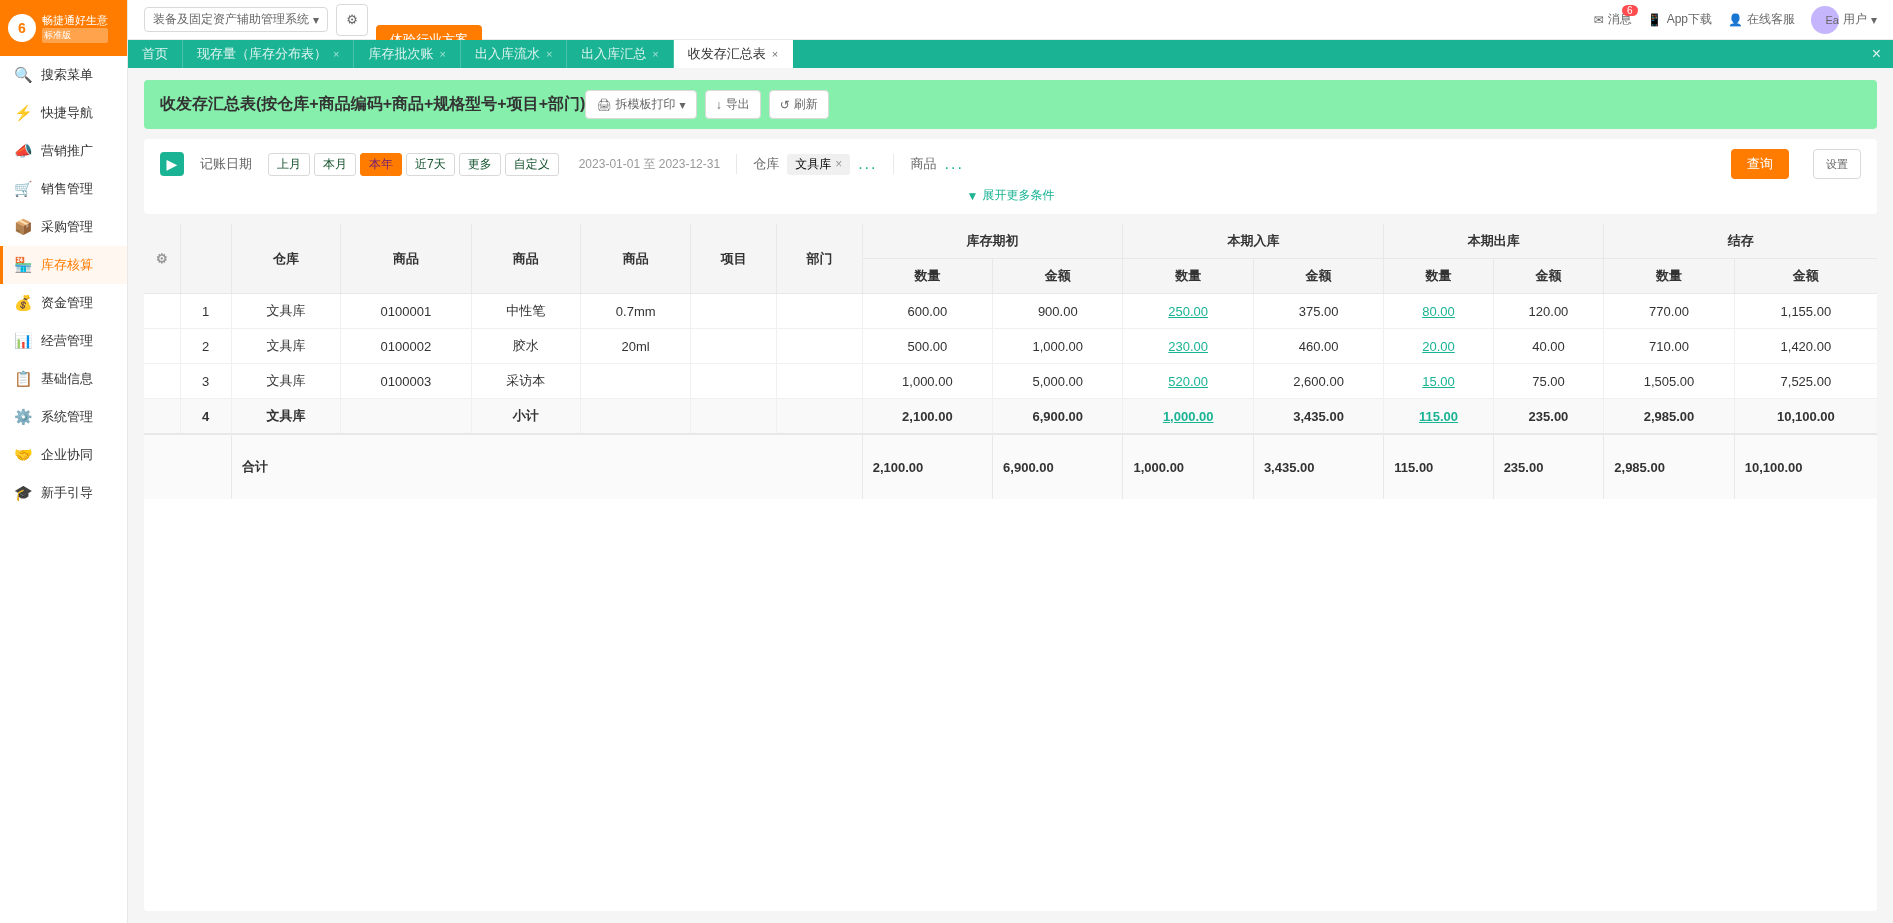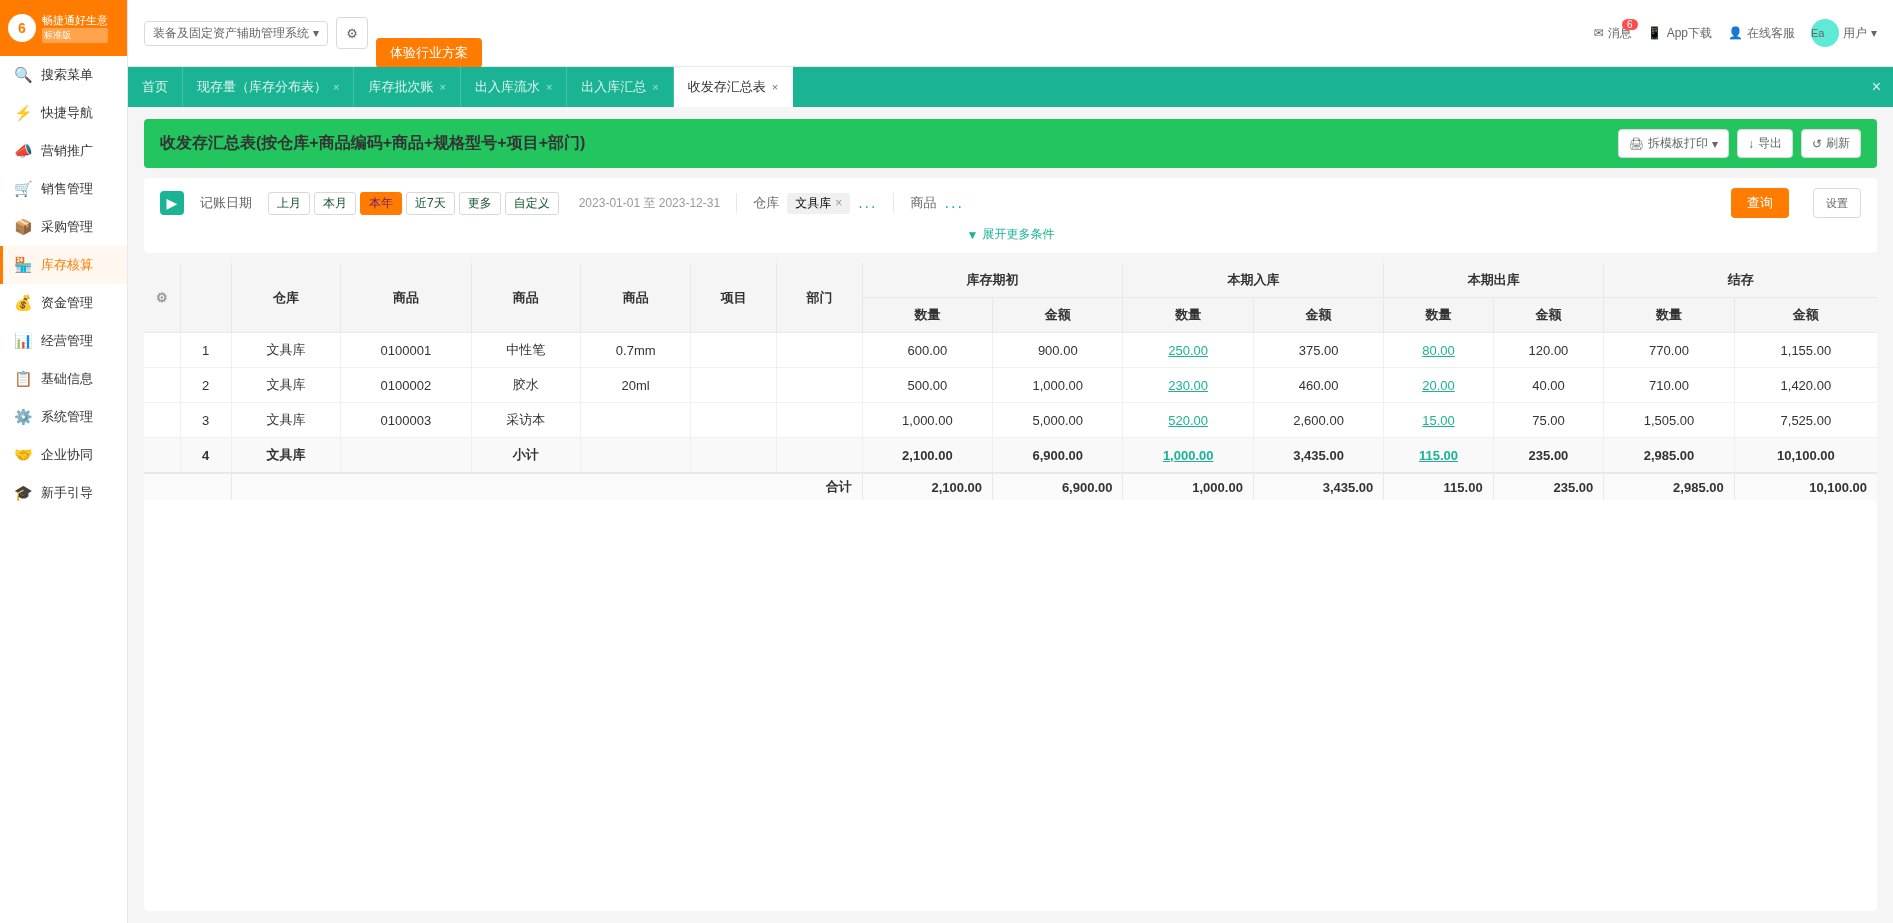--- a/index.html
+++ b/index.html
@@ -13,32 +13,32 @@
     .sidebar-logo-badge { font-size: 9px; background: rgba(255,255,255,0.3); padding: 1px 2px; border-radius: 2px; }
     .sidebar-nav { flex: 1; overflow-y: auto; }
     .nav-item { display: flex; align-items: center; gap: 8px; padding: 10px 12px; cursor: pointer; color: #333; font-size: 13px; border-left: 3px solid transparent; }
     .nav-item.active { background: #fff7f0; color: #ff7c00; border-left-color: #ff7c00; }
     .nav-item-icon { width: 18px; height: 18px; display: flex; align-items: center; justify-content: center; font-size: 15px; }
 
     
     .main { flex: 1; display: flex; flex-direction: column; overflow: hidden; }
 
     
-    .top-header { height: 67px; background: #fff; display: flex; align-items: center; justify-content: space-between; padding: 0 16px; border-bottom: 1px solid #e8e8e8; flex-shrink: 0; }
+    .top-header { height: 40px; background: #fff; display: flex; align-items: center; justify-content: space-between; padding: 0 16px; border-bottom: 1px solid #e8e8e8; flex-shrink: 0; }
     .top-header-left { display: flex; align-items: center; gap: 8px; }
     .system-dropdown { font-size: 12px; color: #666; border: 1px solid #d9d9d9; border-radius: 4px; padding: 3px 8px; cursor: pointer; display: flex; align-items: center; gap: 4px; }
     .settings-btn { width: 32px; height: 32px; border: 1px solid #d9d9d9; border-radius: 4px; display: flex; align-items: center; justify-content: center; cursor: pointer; color: #666; }
     .experience-btn { background: #ff7c00; color: #fff; border: none; border-radius: 4px; padding: 6px 14px; font-size: 13px; cursor: pointer; margin-top: 40px; }
     .top-header-right { display: flex; align-items: center; gap: 16px; }
     .header-action { display: flex; align-items: center; gap: 4px; color: #666; font-size: 12px; cursor: pointer; position: relative; }
     .badge { background: #ff4d4f; color: #fff; border-radius: 10px; padding: 0 4px; font-size: 10px; position: absolute; top: -6px; right: -6px; min-width: 16px; text-align: center; }
-    .user-avatar { width: 28px; height: 28px; background: #5eead4; border-radius: 50%; display: flex; align-items: center; justify-content: flex-start; font-size: 11px; color: #666; }
-
-    
-    .tab-bar { background: #1ab394; display: flex; align-items: center; height: 40px; flex-shrink: 0; overflow-x: auto; }
+    .user-avatar { width: 28px; height: 28px; background: #c4b5fd; border-radius: 50%; display: flex; align-items: center; justify-content: flex-end; font-size: 11px; color: #666; }
+
+    
+    .tab-bar { background: #1ab394; display: flex; align-items: center; height: 28px; flex-shrink: 0; overflow-x: auto; }
     .tab-item { display: flex; align-items: center; gap: 6px; padding: 0 14px; height: 100%; color: rgba(255,255,255,0.85); font-size: 13px; cursor: pointer; white-space: nowrap; border-right: 1px solid rgba(255,255,255,0.2); }
     .tab-item.active { background: #fff; color: #333; }
     .tab-close { font-size: 11px; opacity: 0.7; }
     .tab-bar-close { margin-left: auto; padding: 0 12px; color: rgba(255,255,255,0.85); cursor: pointer; font-size: 16px; }
 
     
     .page-content { flex: 1; background: #f5f5f5; overflow-y: auto; padding: 12px 16px; display: flex; flex-direction: column; gap: 10px; }
     .page-title { font-size: 16px; font-weight: 600; color: #333; }
 
     
@@ -73,21 +73,21 @@
     thead th:last-child { border-right: none; }
     tbody tr { border-bottom: 1px solid #f0f0f0; }
     tbody tr.subtotal { background: #f9f9f9; font-weight: bold; }
     tbody td { padding: 8px 10px; text-align: center; color: #333; border-right: 1px solid #f0f0f0; white-space: nowrap; }
     tbody td:last-child { border-right: none; }
     td.link-val { color: #1ab394; text-decoration: underline; cursor: pointer; }
     .settings-icon { cursor: pointer; color: #999; }
 
     
     .table-footer { background: #fafafa; border-top: 2px solid #e8e8e8; }
-    .table-footer td { font-weight: 600; padding: 4px 10px; text-align: right; color: #333; border-right: 1px solid #e8e8e8; }
+    .table-footer td { font-weight: 600; padding: 23px 10px; text-align: left; color: #333; border-right: 1px solid #e8e8e8; }
     .table-footer td:last-child { border-right: none; }
 
     
     .col-group-header { text-align: center; border-bottom: 1px solid #e8e8e8; border-right: 1px solid #e8e8e8; }
 
     .th-settings { width: 36px; }
   </style>
 </head>
 <body>
 
@@ -214,21 +214,21 @@
     </div>
     <div class="tab-item active">
       <span>收发存汇总表</span>
       <span class="tab-close">×</span>
     </div>
     <div class="tab-bar-close">×</div>
   </div>
 
   <div class="page-content">
 
-    <div style="display:flex; align-items:center; justify-content:space-between; background:#22c55e; padding:10px 16px; border-radius:4px;">
+    <div style="display:flex; align-items:center; background:#86efac; padding:10px 16px; border-radius:4px;">
       <h2 class="page-title">收发存汇总表(按仓库+商品编码+商品+规格型号+项目+部门)</h2>
       <div class="toolbar-row">
         <button class="toolbar-btn">
           <span>🖨</span>
           <span>拆模板打印</span>
           <span>▾</span>
         </button>
         <button class="toolbar-btn">
           <span>↓</span>
           <span>导出</span>

